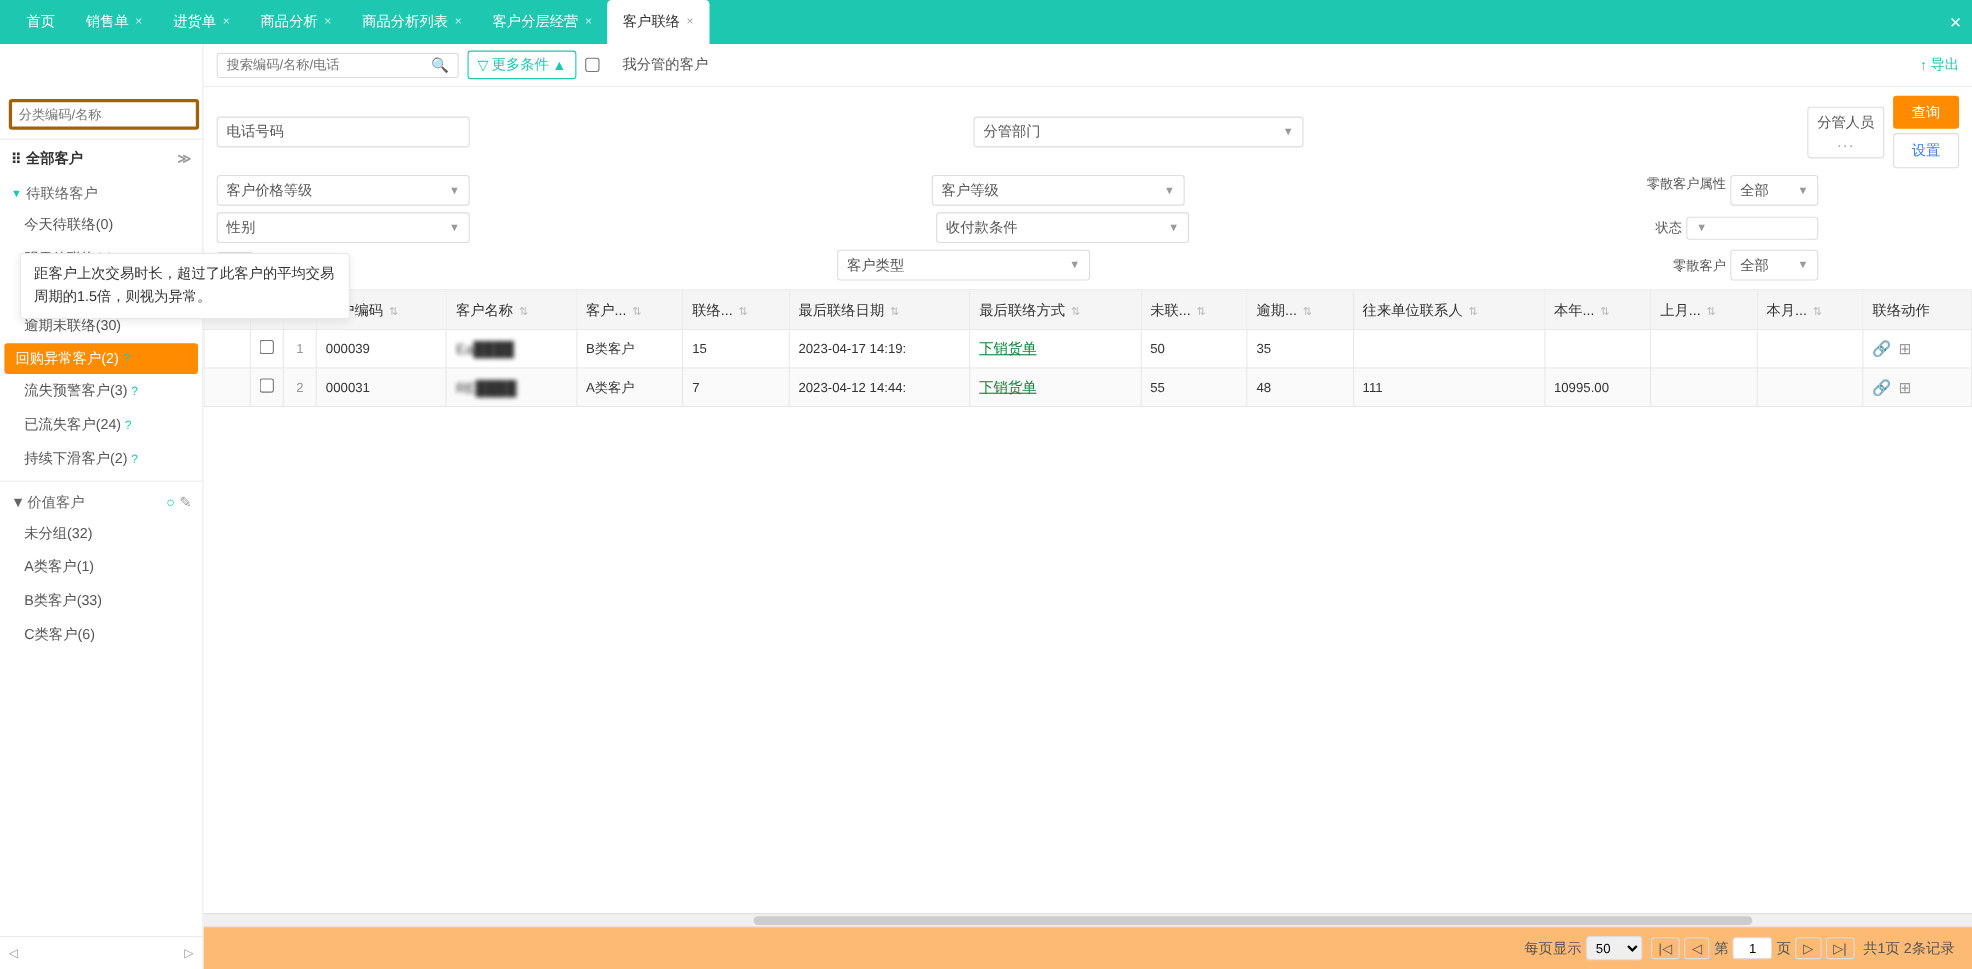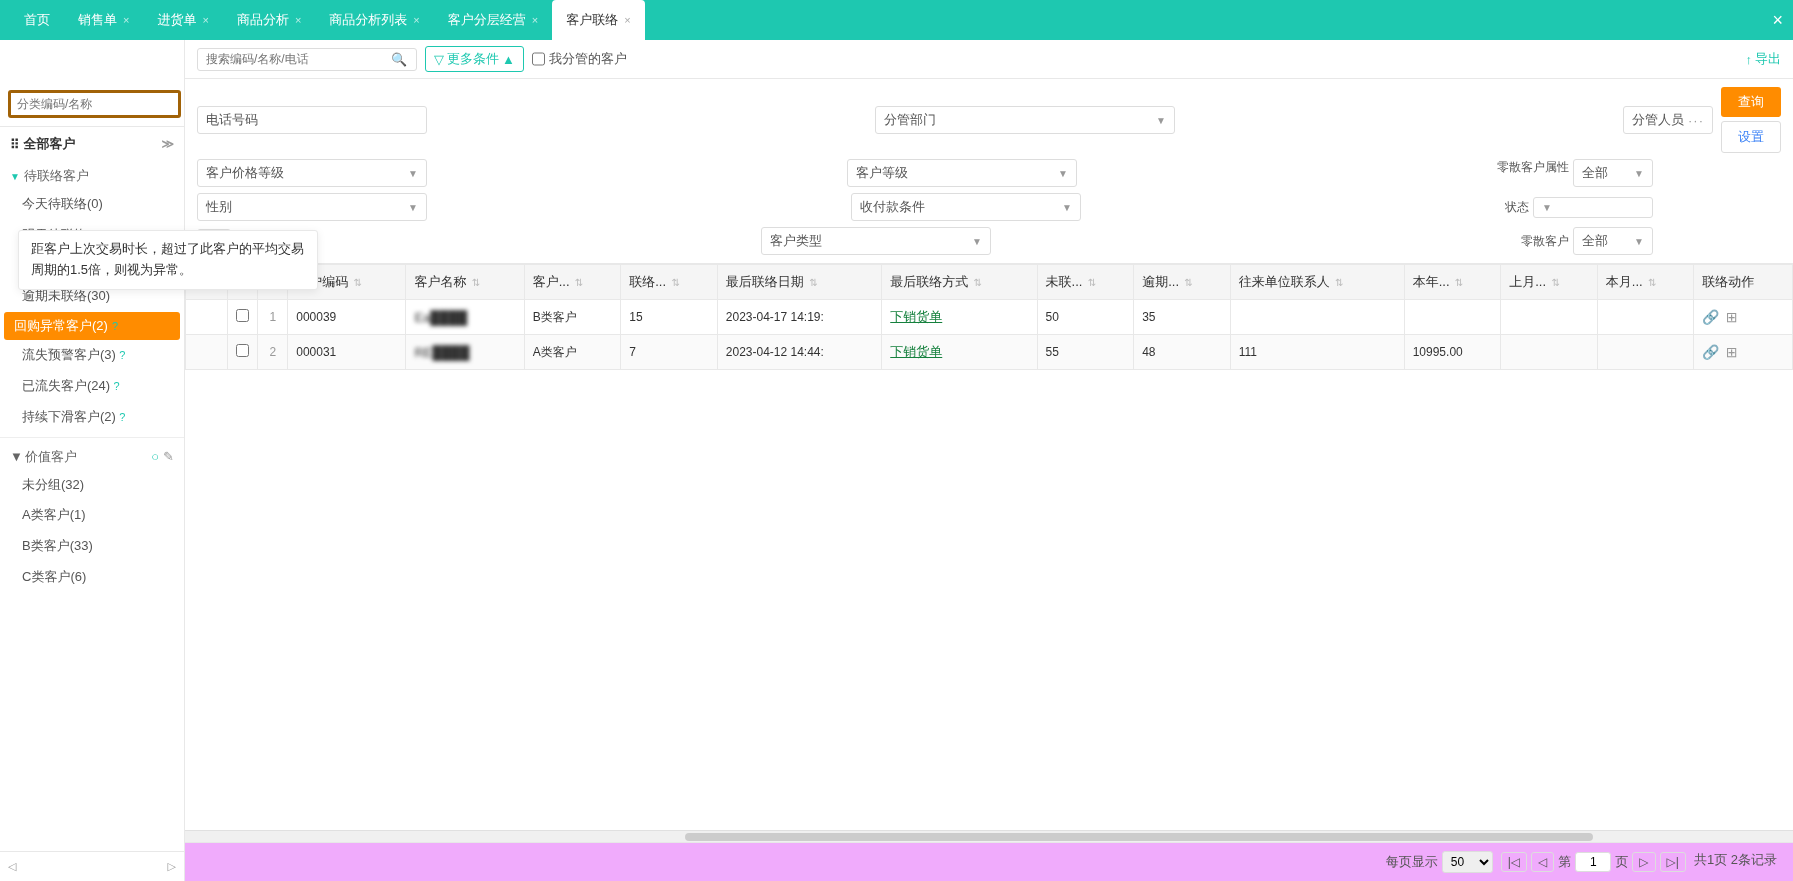--- a/index.html
+++ b/index.html
@@ -73,21 +73,21 @@
     .filter-toolbar .search-input-wrap {
       display: flex; align-items: center; border: 1px solid #ddd; border-radius: 3px;
       padding: 3px 8px; width: 220px; gap: 4px;
     }
     .filter-toolbar .search-input-wrap input { border: none; outline: none; font-size: 12px; flex: 1; }
     .filter-toolbar .more-btn {
       display: flex; align-items: center; gap: 3px; color: #1ec8b0; cursor: pointer;
       font-size: 12px; padding: 3px 8px; border: 1px solid #1ec8b0; border-radius: 3px;
     }
     .filter-toolbar .my-customer {
-      display: flex; gap: 4px; font-size: 12px; color: #555; cursor: pointer;
+      display: flex; gap: 21px; font-size: 12px; color: #555; cursor: pointer;
     }
     .export-btn {
       margin-left: auto; display: flex; align-items: center; gap: 3px;
       color: #1ec8b0; font-size: 12px; cursor: pointer;
     }
 
     
     .advanced-filter {
       background: #fff; border-bottom: 1px solid #e8e8e8; padding: 8px 12px;
     }
@@ -97,21 +97,21 @@
       display: flex; align-items: center; border: 1px solid #ddd; border-radius: 3px;
       padding: 4px 8px; min-width: 160px; font-size: 12px; color: #555;
       cursor: pointer; justify-content: space-between; gap: 6px;
     }
     .filter-field.wide { min-width: 300px; }
     .filter-field.medium { min-width: 230px; }
     .filter-field .arrow { color: #999; font-size: 10px; }
     .filter-label { font-size: 12px; color: #555; white-space: nowrap; }
     .filter-field-inline {
       display: flex; align-items: center; gap: 4px; border: 1px solid #ddd; border-radius: 3px;
-      padding: 4px 8px; font-size: 12px; color: #555; cursor: pointer;
+      padding: 4px 8px; font-size: 12px; color: #555; cursor: pointer; flex-direction: column;
     }
     .filter-field-inline .dots { color: #999; letter-spacing: 1px; }
     .btn-query {
       background: #ff8c00; color: #fff; border: none; border-radius: 3px;
       padding: 6px 16px; font-size: 13px; cursor: pointer; white-space: nowrap;
     }
     .btn-set {
       background: #fff; color: #3b82f6; border: 1px solid #ddd; border-radius: 3px;
       padding: 6px 16px; font-size: 13px; cursor: pointer; white-space: nowrap;
     }
@@ -133,22 +133,22 @@
       border: 1px solid #e8e8e8; padding: 8px 8px; font-size: 12px; color: #333;
       white-space: nowrap;
     }
     .td-link { color: #15803d; text-decoration: underline; cursor: pointer; }
     .td-actions { display: flex; gap: 6px; align-items: center; }
     .action-icon { color: #999; cursor: pointer; font-size: 14px; }
     .table-settings { color: #666; cursor: pointer; font-size: 14px; }
 
     
     .pagination-bar {
-      display: flex; justify-content: flex-end;
-      padding: 8px 16px; background: #f0abfc; border-top: 1px solid #e8e8e8;
+      display: flex; align-items: center; justify-content: flex-end;
+      padding: 8px 16px; background: #fdba74; border-top: 1px solid #e8e8e8;
       gap: 8px; font-size: 12px; color: #555;
     }
     .page-size-select {
       display: flex; align-items: center; gap: 4px;
     }
     .page-size-select select {
       border: 1px solid #ddd; border-radius: 3px; padding: 2px 4px; font-size: 12px;
     }
     .page-nav { display: flex; align-items: center; gap: 4px; }
     .page-nav button {

